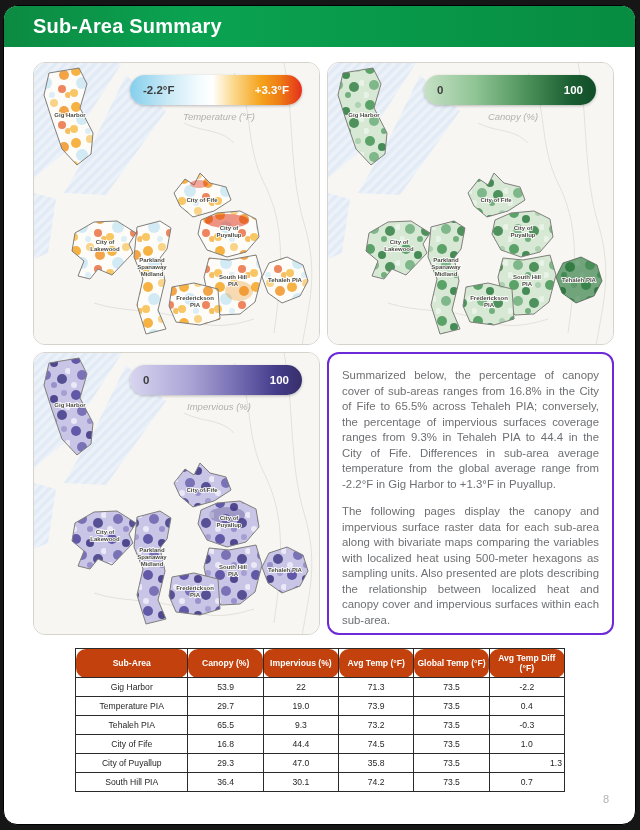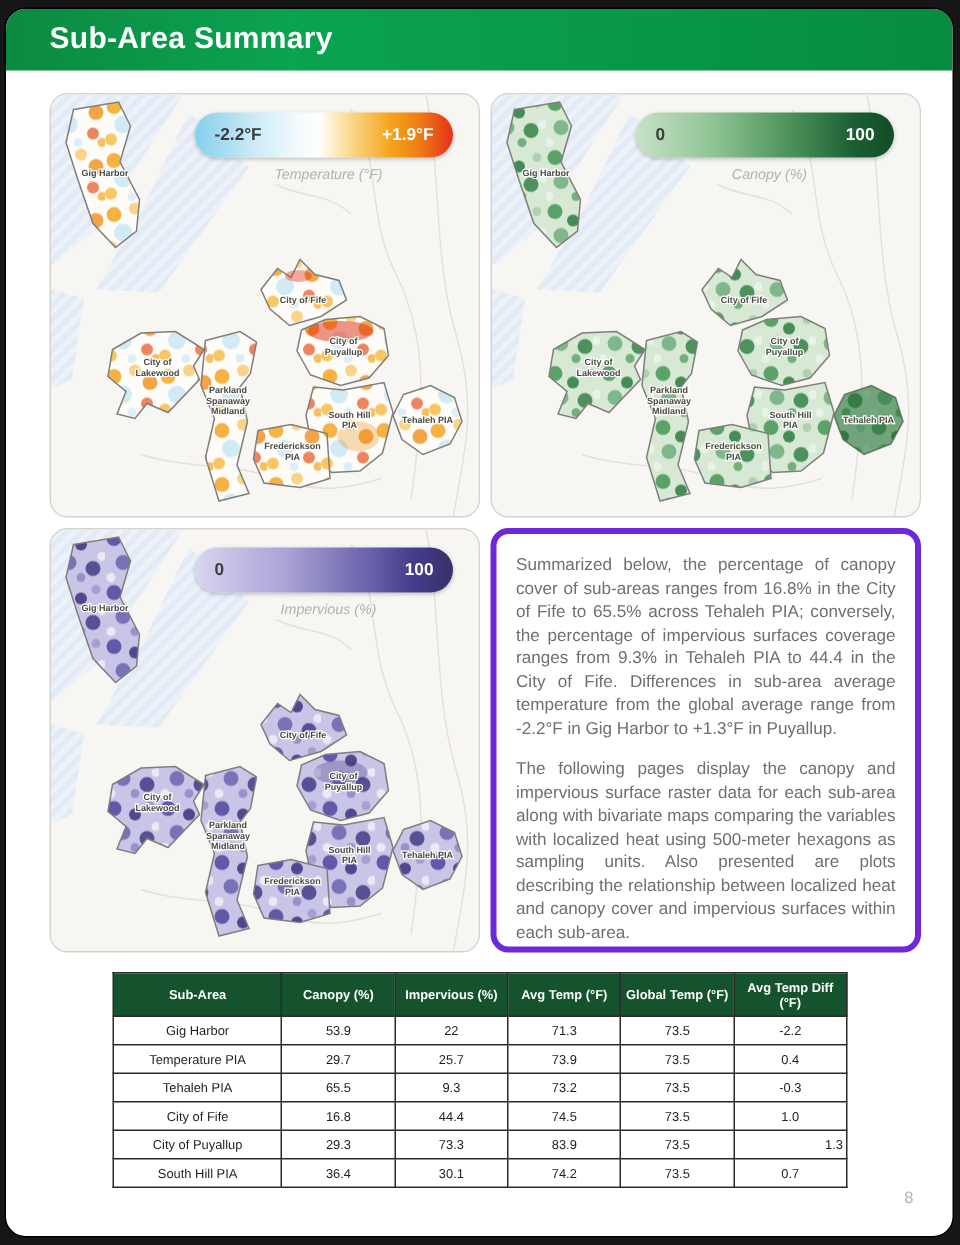--- a/index.html
+++ b/index.html
@@ -20,27 +20,27 @@
   .legend-pill{position:absolute;left:96px;top:12px;width:172px;height:30px;border-radius:15px;
     display:flex;align-items:center;justify-content:space-between;padding:0 13px;box-sizing:border-box;
     box-shadow:0 1px 3px rgba(0,0,0,.25);}
   .legend-min{font-size:11.5px;font-weight:bold;color:#3d3d3d;}
   .legend-max{font-size:11.5px;font-weight:bold;color:#ffffff;}
   .legend-caption{position:absolute;left:96px;top:48px;width:178px;text-align:center;
     font-style:italic;color:#b3b1ad;font-size:9.5px;}
   .grad-temp{background:linear-gradient(90deg,#85cfec 0%,#c9e9f6 22%,#f3fbfe 40%,#ffffff 48%,#fbd98d 60%,#f5a31c 76%,#ee7d14 87%,#e5301c 100%);}
   .grad-canopy{background:linear-gradient(90deg,#c7e1c6 0%,#8fc494 30%,#4c9159 60%,#1b5e33 85%,#124d28 100%);}
   .grad-imperv{background:linear-gradient(90deg,#d8d5ef 0%,#aaa4d6 35%,#6f67ae 65%,#443c8a 85%,#373069 100%);}
-  .text-panel{border:4px solid #6d28d9;border-radius:12px;padding:14px 13px;
+  .text-panel{border:2px solid #6d28d9;border-radius:12px;padding:14px 13px;
     color:#6d6f72;font-size:11.4px;line-height:1.36;text-align:justify;}
   .text-panel p{margin:0 0 12px 0;}
   .summary-table{position:absolute;left:71px;top:642px;width:490px;border-collapse:collapse;
     font-size:8.6px;color:#1f1f1f;}
   .summary-table th,.summary-table td{border:1px solid #2a2a2a;text-align:center;padding:4px 2px;}
-  .summary-table th{background:#14532d;color:#fff;font-weight:bold;}
+  .summary-table th{background:#c2410c;color:#fff;font-weight:bold;border-radius:10px;}
   .page-number{position:absolute;top:787px;right:26px;color:#b5b3b0;font-size:11px;}
 </style>
 </head>
 <body>
 
 <div class="page">
 
   <div class="header">
     <h1>Sub-Area Summary</h1>
   </div>
@@ -87,21 +87,21 @@
         <text x="168" y="139" text-anchor="middle" font-size="6" font-weight="bold" fill="#4a4a42" stroke="#ffffff" stroke-width="1.6" paint-order="stroke" font-family="Liberation Sans, sans-serif"><tspan x="168" dy="0">City of Fife</tspan></text>
         <text x="195" y="166.5" text-anchor="middle" font-size="6" font-weight="bold" fill="#4a4a42" stroke="#ffffff" stroke-width="1.6" paint-order="stroke" font-family="Liberation Sans, sans-serif"><tspan x="195" dy="0">City of</tspan><tspan x="195" dy="7">Puyallup</tspan></text>
         <text x="71" y="180.5" text-anchor="middle" font-size="6" font-weight="bold" fill="#4a4a42" stroke="#ffffff" stroke-width="1.6" paint-order="stroke" font-family="Liberation Sans, sans-serif"><tspan x="71" dy="0">City of</tspan><tspan x="71" dy="7">Lakewood</tspan></text>
         <text x="118" y="199" text-anchor="middle" font-size="6" font-weight="bold" fill="#4a4a42" stroke="#ffffff" stroke-width="1.6" paint-order="stroke" font-family="Liberation Sans, sans-serif"><tspan x="118" dy="0">Parkland</tspan><tspan x="118" dy="7">Spanaway</tspan><tspan x="118" dy="7">Midland</tspan></text>
         <text x="199" y="215.5" text-anchor="middle" font-size="6" font-weight="bold" fill="#4a4a42" stroke="#ffffff" stroke-width="1.6" paint-order="stroke" font-family="Liberation Sans, sans-serif"><tspan x="199" dy="0">South Hill</tspan><tspan x="199" dy="7">PIA</tspan></text>
         <text x="161" y="236.5" text-anchor="middle" font-size="6" font-weight="bold" fill="#4a4a42" stroke="#ffffff" stroke-width="1.6" paint-order="stroke" font-family="Liberation Sans, sans-serif"><tspan x="161" dy="0">Frederickson</tspan><tspan x="161" dy="7">PIA</tspan></text>
         <text x="251" y="219" text-anchor="middle" font-size="6" font-weight="bold" fill="#4a4a42" stroke="#ffffff" stroke-width="1.6" paint-order="stroke" font-family="Liberation Sans, sans-serif"><tspan x="251" dy="0">Tehaleh PIA</tspan></text>
       </svg>
     <div class="legend-pill grad-temp">
       <span class="legend-min">-2.2°F</span>
-      <span class="legend-max">+1.9°F</span>
+      <span class="legend-max">+3.3°F</span>
     </div>
     <div class="legend-caption">Temperature (°F)</div>
   </div>
 
   <div class="panel map-panel" id="panel-canopy">
     <svg width="287" height="283" viewBox="0 0 287 283">
         <defs>
           <pattern id="hatch-canopy" width="7" height="7" patternUnits="userSpaceOnUse" patternTransform="rotate(45)">
             <rect width="7" height="7" fill="#eaf1fa"></rect>
             <rect width="3.5" height="7" fill="#dbe7f6"></rect>
@@ -224,21 +224,21 @@
           <td style="width: 23%;">Gig Harbor</td>
           <td style="width: 15.4%;">53.9</td>
           <td style="width: 15.4%;">22</td>
           <td style="width: 15.4%;">71.3</td>
           <td style="width: 15.4%;">73.5</td>
           <td style="width: 15.4%;">-2.2</td>
         </tr>
         <tr>
           <td style="width: 23%;">Temperature PIA</td>
           <td style="width: 15.4%;">29.7</td>
-          <td style="width: 15.4%;">25.7</td>
+          <td style="width: 15.4%;">19.0</td>
           <td style="width: 15.4%;">73.9</td>
           <td style="width: 15.4%;">73.5</td>
           <td style="width: 15.4%;">0.4</td>
         </tr>
         <tr>
           <td style="width: 23%;">Tehaleh PIA</td>
           <td style="width: 15.4%;">65.5</td>
           <td style="width: 15.4%;">9.3</td>
           <td style="width: 15.4%;">73.2</td>
           <td style="width: 15.4%;">73.5</td>
@@ -248,22 +248,22 @@
           <td style="width: 23%;">City of Fife</td>
           <td style="width: 15.4%;">16.8</td>
           <td style="width: 15.4%;">44.4</td>
           <td style="width: 15.4%;">74.5</td>
           <td style="width: 15.4%;">73.5</td>
           <td style="width: 15.4%;">1.0</td>
         </tr>
         <tr>
           <td style="width: 23%;">City of Puyallup</td>
           <td style="width: 15.4%;">29.3</td>
-          <td style="width: 15.4%;">73.3</td>
-          <td style="width: 15.4%;">83.9</td>
+          <td style="width: 15.4%;">47.0</td>
+          <td style="width: 15.4%;">35.8</td>
           <td style="width: 15.4%;">73.5</td>
           <td style="width: 15.4%; text-align: right;">1.3</td>
         </tr>
         <tr>
           <td style="width: 23%;">South Hill PIA</td>
           <td style="width: 15.4%;">36.4</td>
           <td style="width: 15.4%;">30.1</td>
           <td style="width: 15.4%;">74.2</td>
           <td style="width: 15.4%;">73.5</td>
           <td style="width: 15.4%;">0.7</td>

